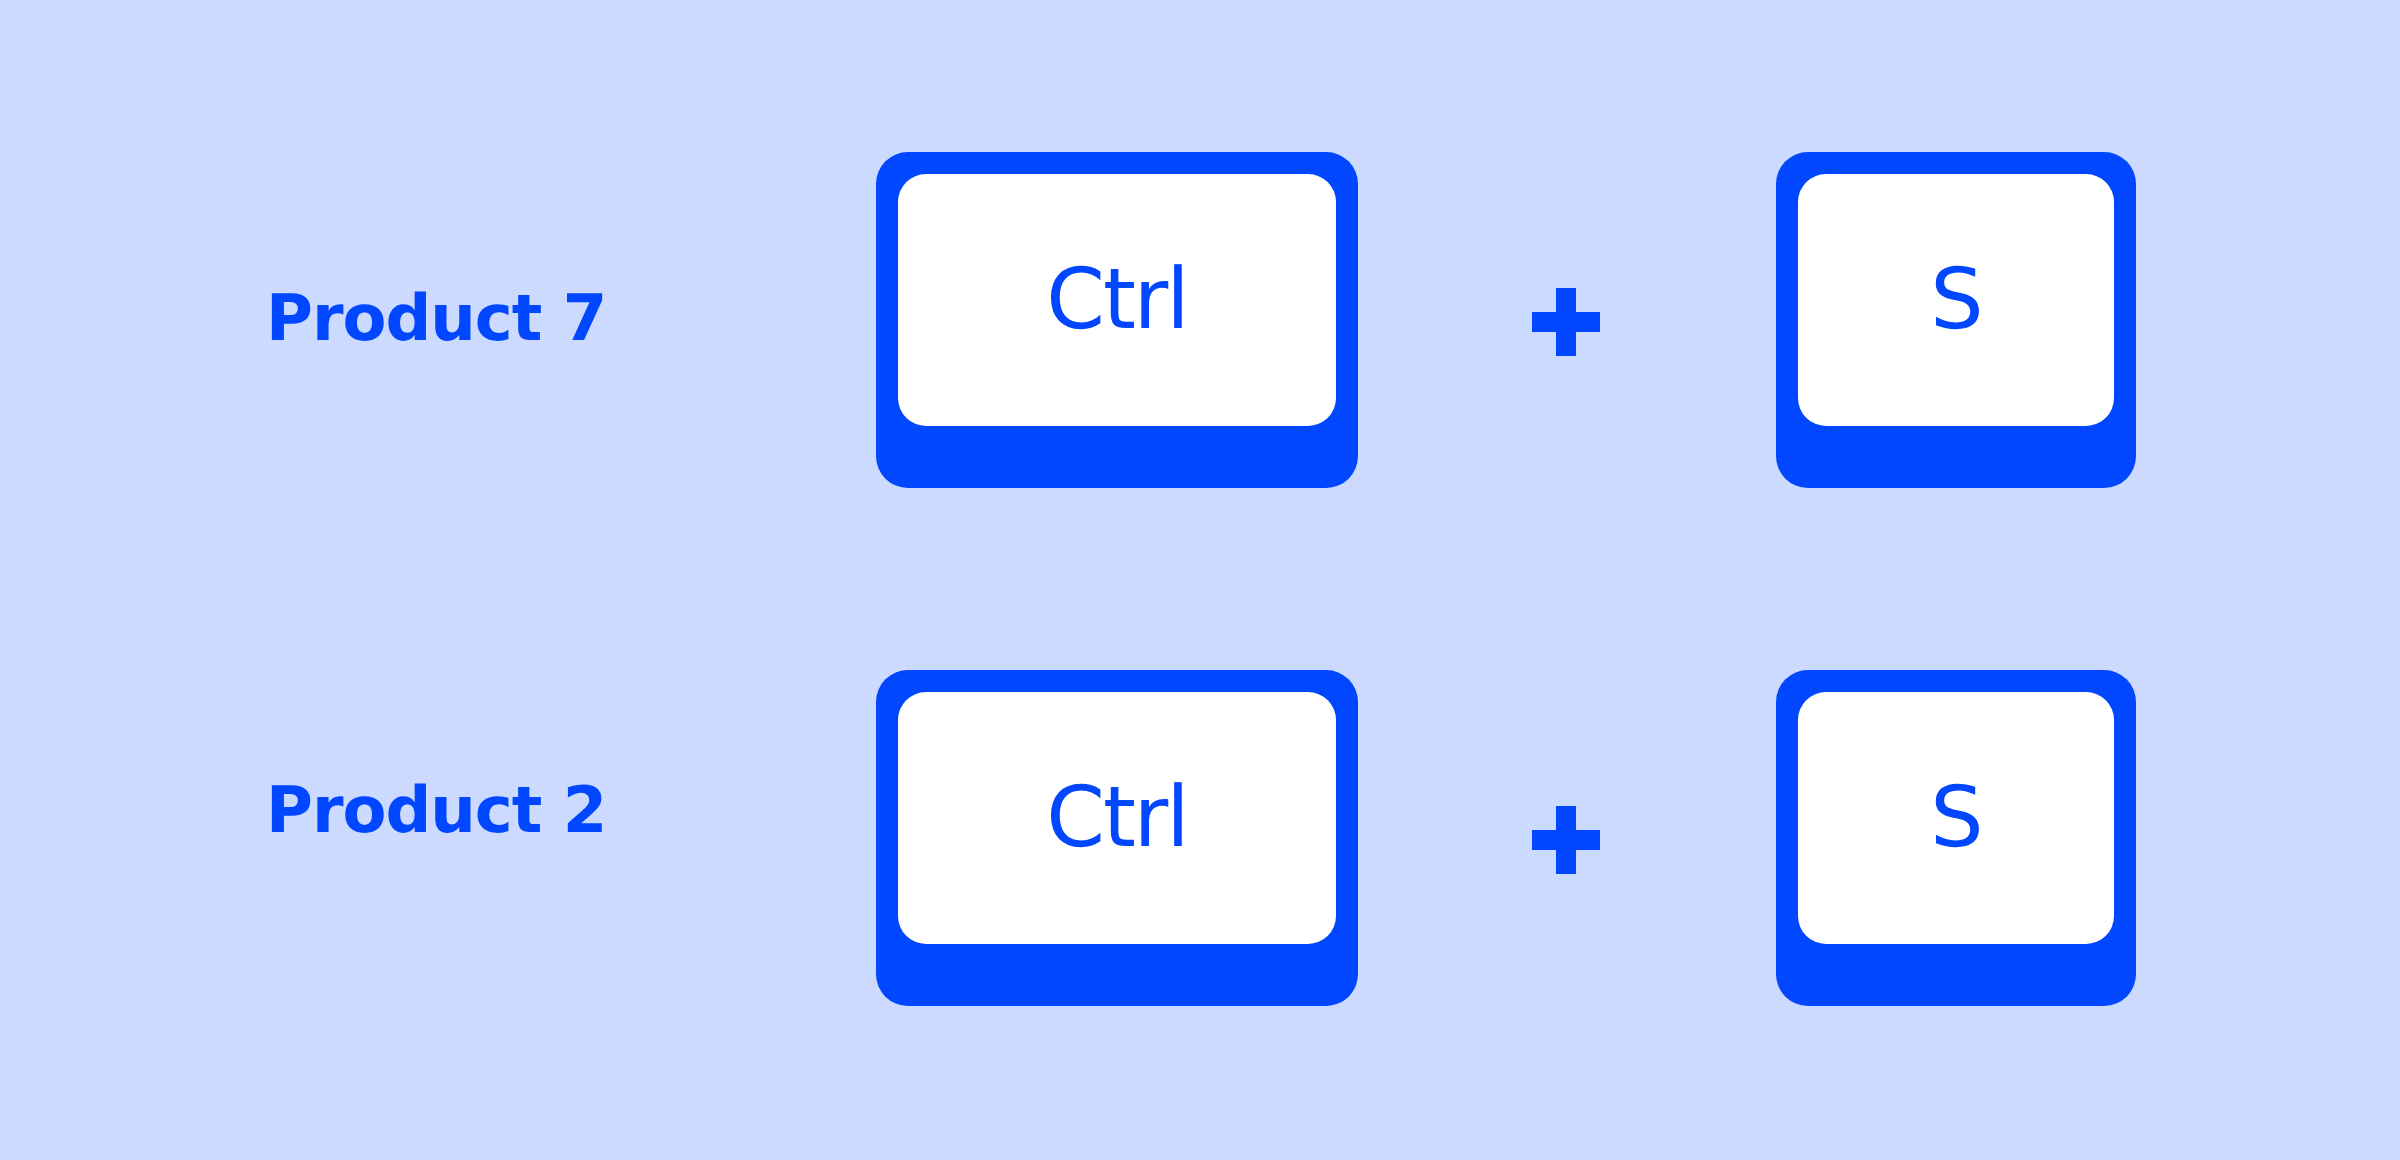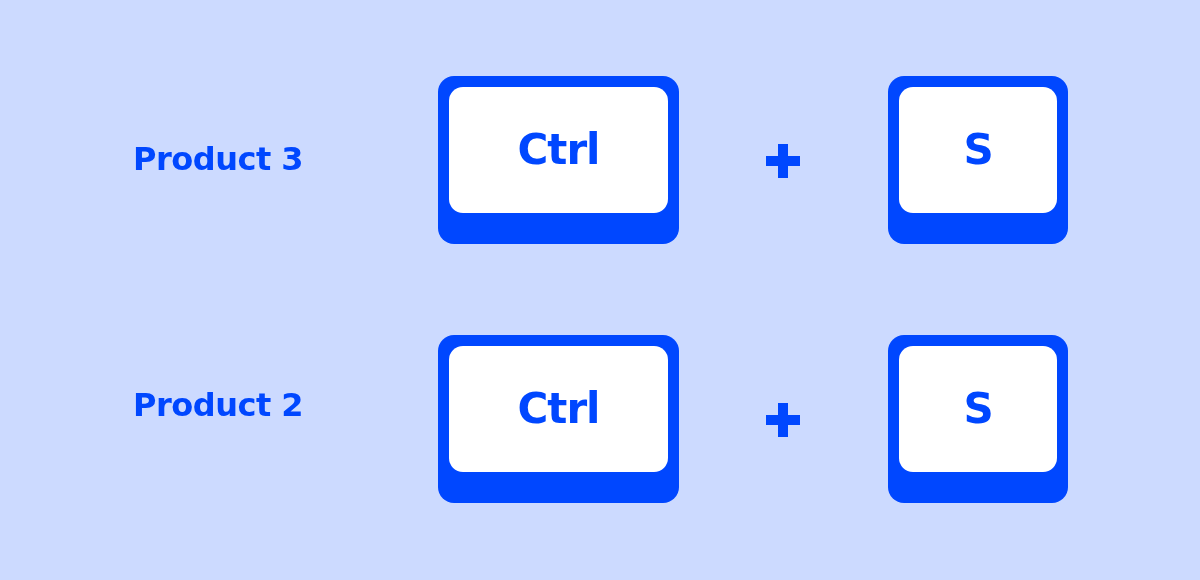--- a/index.html
+++ b/index.html
@@ -2,31 +2,31 @@
 <html><head>
 <meta charset="utf-8">
 <style>
   html, body { margin:0; padding:0; }
   body { width:1200px; height:580px; background:#ccdaff; position:relative; overflow:hidden;
          font-family:"DejaVu Sans", sans-serif; }
   .label { position:absolute; left:133px; color:#0047ff; font-weight:bold; font-size:32px; letter-spacing:-0.5px; }
   .key { position:absolute; background:#0047ff; border-radius:16px; }
   .key .cap { position:absolute; left:11px; right:11px; top:11px; height:126px; background:#fff; border-radius:14px;
               display:flex; align-items:flex-start; justify-content:center; }
-  .key .cap span { color:#0047ff; font-weight:bold; font-size:42px; margin-top:38px; letter-spacing:-1px; }
+  .key .cap span { color:#0047ff; font-weight:normal; font-size:42px; margin-top:38px; letter-spacing:-1px; }
   .plus { position:absolute; width:34px; height:34px; }
   .plus::before, .plus::after { content:""; position:absolute; background:#0047ff; }
   .plus::before { left:0; top:12px; width:34px; height:10px; }
   .plus::after { left:12px; top:0; width:10px; height:34px; }
 </style>
 </head>
 <body>
 
 <div>
-  <div class="label" style="top:140px;">Product 3</div>
+  <div class="label" style="top:140px;">Product 7</div>
   <div class="key" style="left:438px; top:76px; width:241px; height:168px;">
     <div class="cap">
         <span>Ctrl</span>
       </div>
   </div>
   <div class="plus" style="left:766px; top:144px;"></div>
   <div class="key" style="left:888px; top:76px; width:180px; height:168px;">
     <div class="cap">
         <span>S</span>
       </div>

